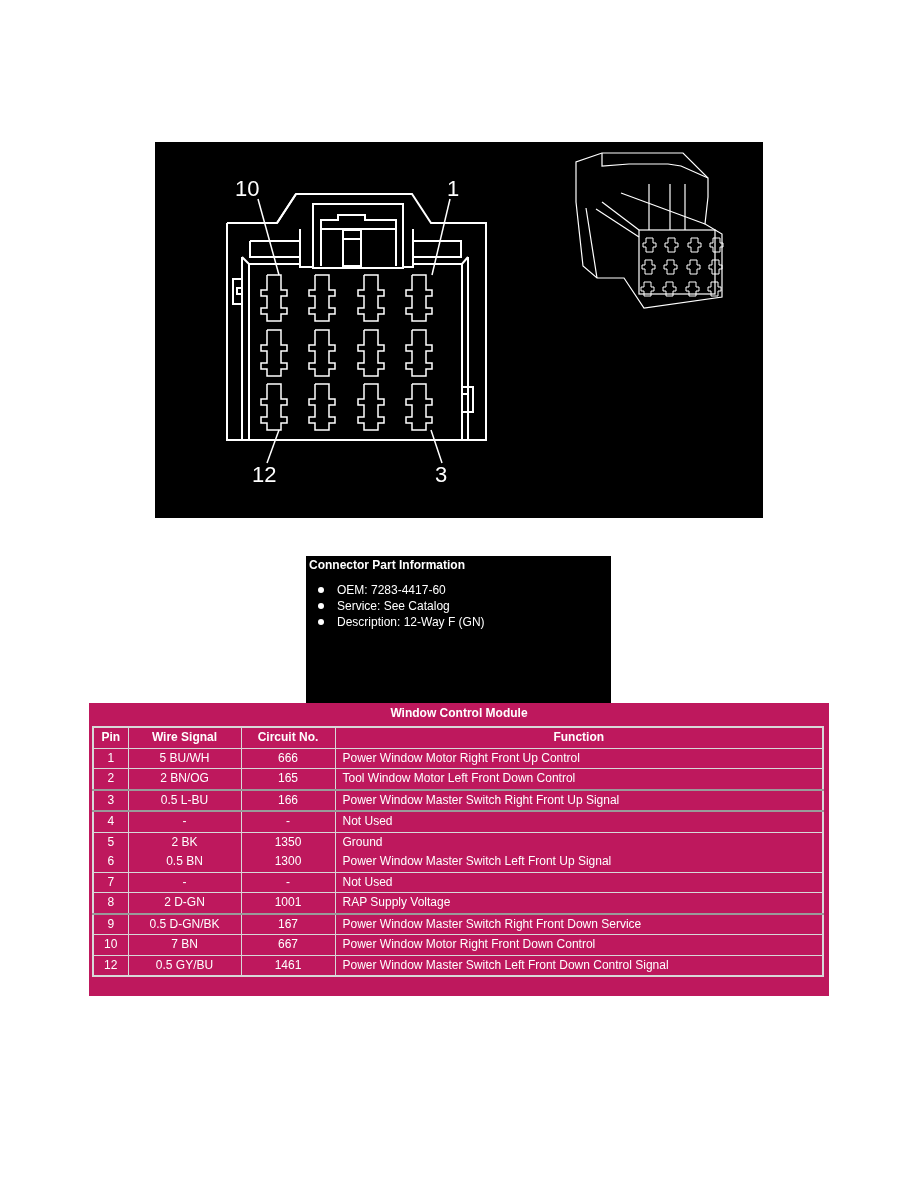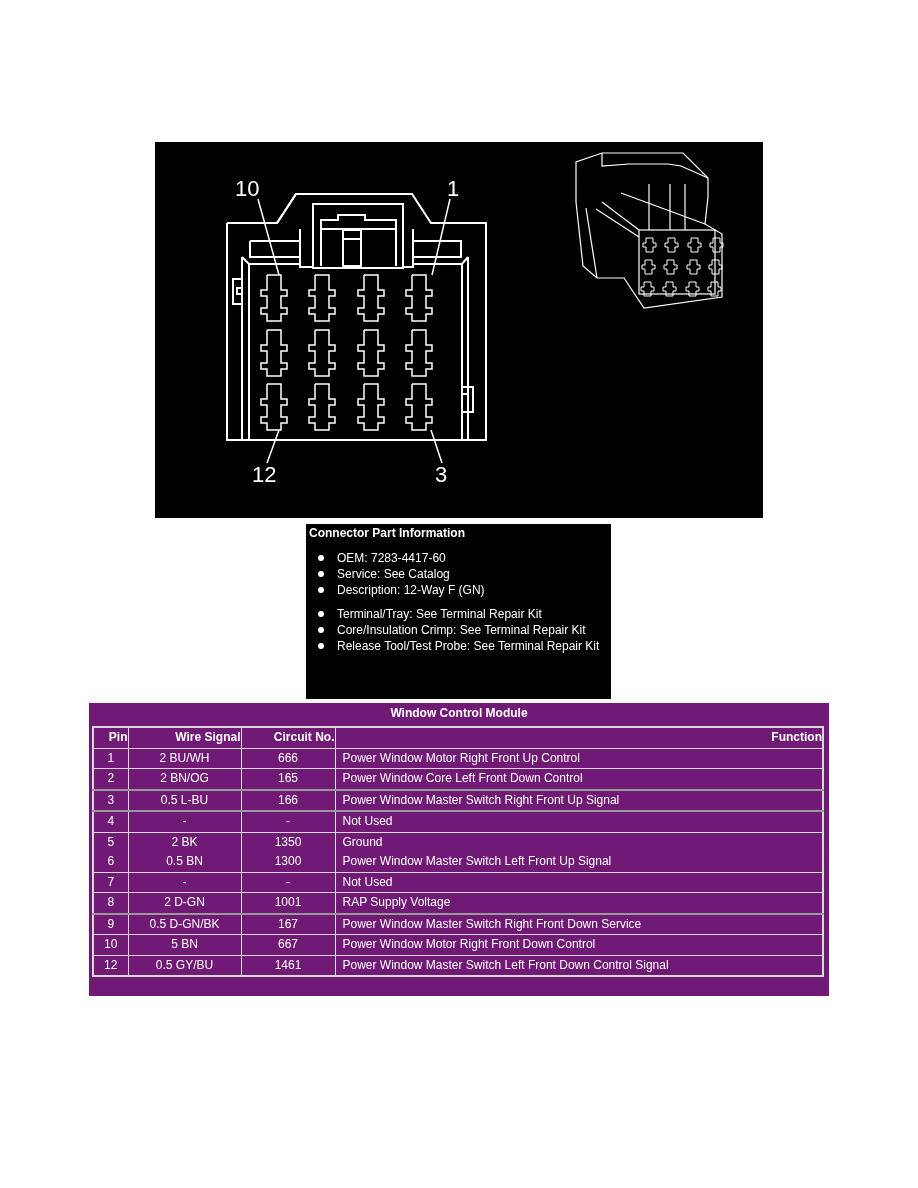--- a/index.html
+++ b/index.html
@@ -1,30 +1,30 @@
 <!DOCTYPE html>
 <html><head>
   <meta charset="utf-8">
   <style>
     html, body { margin:0; padding:0; background:#ffffff; }
     body { width:918px; height:1188px; position:relative; font-family:"Liberation Sans", sans-serif; overflow:hidden; }
     .figure { position:absolute; left:155px; top:142px; width:608px; height:376px; background:#000; }
     .figure svg { position:absolute; left:0; top:0; }
     .pin-label { position:absolute; color:#fff; font-size:22px; font-family:"Liberation Sans", sans-serif; }
-    .info { position:absolute; left:306px; top:524px; width:305px; height:175px; background:#000; color:#fff; font-size:12px; }
+    .info { position:absolute; left:306px; top:556px; width:305px; height:175px; background:#000; color:#fff; font-size:12px; }
     .info .h { font-weight:bold; padding-left:3px; height:18px; line-height:18px; }
     .info ul { list-style:none; margin:0; padding:0; }
     .info li { height:16px; line-height:16px; padding-left:31px; position:relative; }
     .info li::before { content:""; position:absolute; left:12px; top:5px; width:6px; height:6px; border-radius:50%; background:#fff; }
     .info .gap { height:8px; }
-    .tbl-wrap { position:absolute; left:89px; top:703px; width:740px; height:293px; background:#701a75; }
+    .tbl-wrap { position:absolute; left:89px; top:703px; width:740px; height:293px; background:#be185d; }
     .tbl-title { position:absolute; left:0; top:0; width:740px; height:22px; line-height:20px; text-align:center; color:#fff; font-weight:bold; font-size:12px; }
     table { position:absolute; left:3px; top:23px; width:732px; border-collapse:collapse; color:#fff; font-size:12px; border:2px solid #d8d8d8; }
     th, td { border:1px solid #d8d8d8; height:19.5px; padding:0; line-height:19px; }
-    th { font-weight:bold; text-align:right; }
+    th { font-weight:bold; text-align:center; }
     td.c { text-align:center; }
     td.l { text-align:left; padding-left:7px; }
     tr.nobot td { border-bottom:none; }
     tr.notop td { border-top:none; }
     tr.grey td { border-bottom:2px solid #9a9a9a; }
   </style>
 </head>
 <body>
 
 <div class="figure">
@@ -114,25 +114,20 @@
 
 <div class="info">
   <div class="h">Connector Part Information</div>
   <div class="gap"></div>
   <ul>
     <li>OEM: 7283-4417-60</li>
     <li>Service: See Catalog</li>
     <li>Description: 12-Way F (GN)</li>
   </ul>
   <div class="gap"></div>
-  <ul>
-    <li>Terminal/Tray: See Terminal Repair Kit</li>
-    <li>Core/Insulation Crimp: See Terminal Repair Kit</li>
-    <li>Release Tool/Test Probe: See Terminal Repair Kit</li>
-  </ul>
 </div>
 
 <div class="tbl-wrap">
   <div class="tbl-title">Window Control Module</div>
   <table>
     <colgroup>
         <col style="width:35px">
         <col style="width:113px">
         <col style="width:94px">
         <col>
@@ -141,29 +136,29 @@
       <tr>
         <th>Pin</th>
         <th>Wire Signal</th>
         <th>Circuit No.</th>
         <th>Function</th>
       </tr>
     </thead>
     <tbody>
       <tr>
           <td class="c">1</td>
-          <td class="c">2 BU/WH</td>
+          <td class="c">5 BU/WH</td>
           <td class="c">666</td>
           <td class="l">Power Window Motor Right Front Up Control</td>
         </tr>
       <tr class="grey">
           <td class="c">2</td>
           <td class="c">2 BN/OG</td>
           <td class="c">165</td>
-          <td class="l">Power Window Core Left Front Down Control</td>
+          <td class="l">Tool Window Motor Left Front Down Control</td>
         </tr>
       <tr class="grey">
           <td class="c">3</td>
           <td class="c">0.5 L-BU</td>
           <td class="c">166</td>
           <td class="l">Power Window Master Switch Right Front Up Signal</td>
         </tr>
       <tr>
           <td class="c">4</td>
           <td class="c">-</td>
@@ -195,21 +190,21 @@
           <td class="l">RAP Supply Voltage</td>
         </tr>
       <tr>
           <td class="c">9</td>
           <td class="c">0.5 D-GN/BK</td>
           <td class="c">167</td>
           <td class="l">Power Window Master Switch Right Front Down Service</td>
         </tr>
       <tr>
           <td class="c">10</td>
-          <td class="c">5 BN</td>
+          <td class="c">7 BN</td>
           <td class="c">667</td>
           <td class="l">Power Window Motor Right Front Down Control</td>
         </tr>
       <tr>
           <td class="c">12</td>
           <td class="c">0.5 GY/BU</td>
           <td class="c">1461</td>
           <td class="l">Power Window Master Switch Left Front Down Control Signal</td>
         </tr>
     </tbody>

